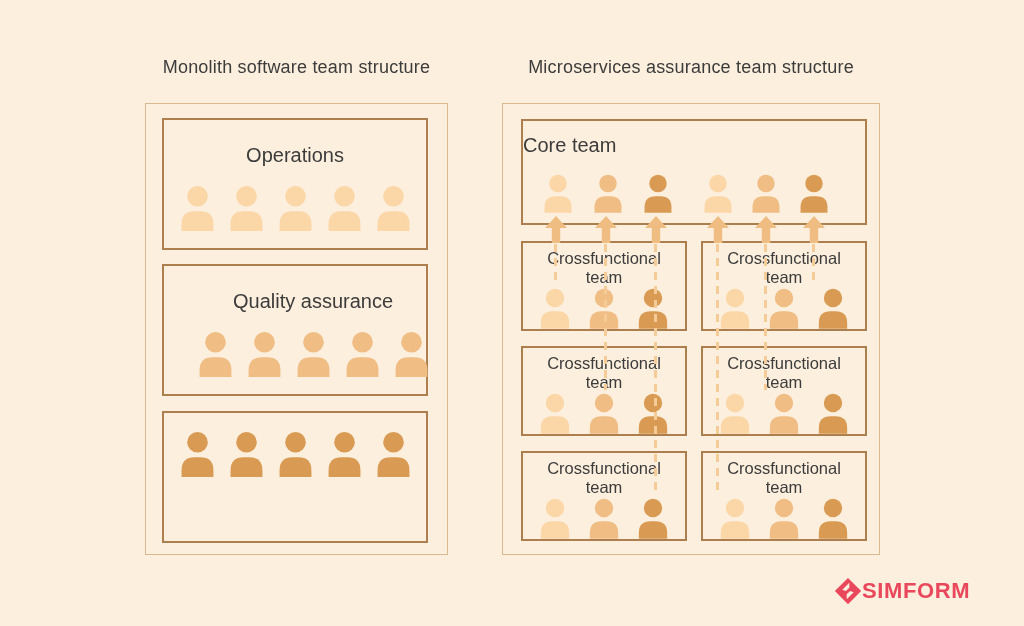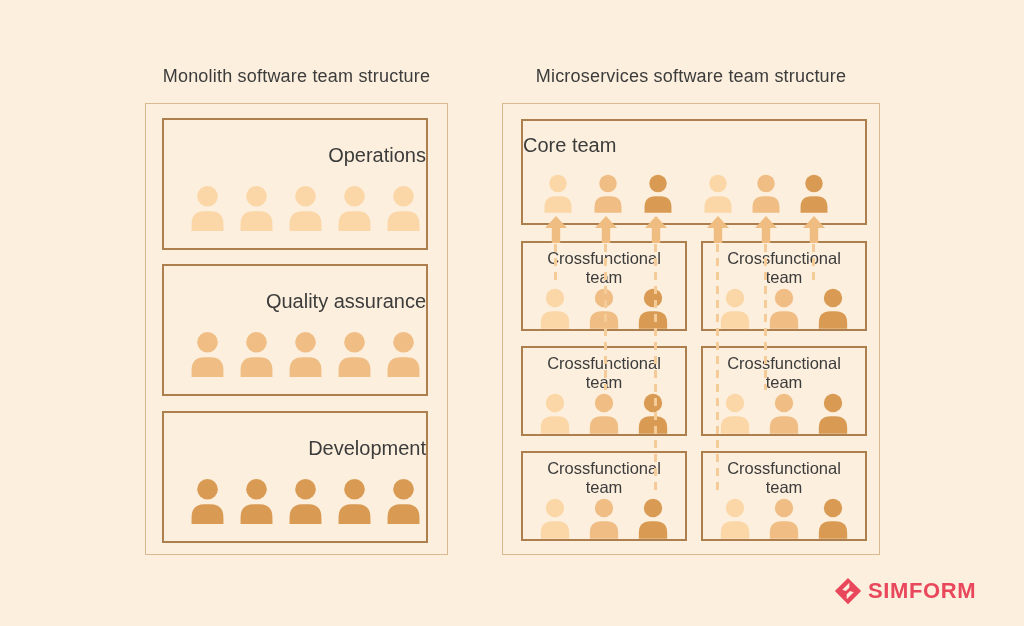--- a/index.html
+++ b/index.html
@@ -13,31 +13,31 @@
     --arrow:#EFBC81;
     --dashc:#F5CB97;
     --brand:#E9485C;
   }
   html,body{margin:0;padding:0;background:var(--bg);}
   .canvas{
     position:relative;width:1024px;height:626px;background:var(--bg);
     font-family:"Liberation Sans","DejaVu Sans",sans-serif;color:var(--text);
     overflow:hidden;
   }
-  .col-title{position:absolute;top:66px;text-align:center;font-size:18px;font-weight:500;letter-spacing:.2px;color:var(--text);}
+  .col-title{position:absolute;top:57px;text-align:center;font-size:18px;font-weight:500;letter-spacing:.2px;color:var(--text);}
   #title-left{left:145px;width:303px;}
   #title-right{left:502px;width:378px;}
 
   .outer{position:absolute;border:1.5px solid var(--outer);box-sizing:border-box;}
   #outer-left{left:145px;top:103px;width:303px;height:452px;}
   #outer-right{left:502px;top:103px;width:378px;height:452px;}
 
   .team-box{
     position:absolute;left:162px;width:266px;height:132px;border:2px solid var(--inner);
-    box-sizing:border-box;display:flex;flex-direction:column;align-items:flex-end;
+    box-sizing:border-box;display:flex;flex-direction:column;align-items:center;
   }
   #team-operations{top:118px;}
   #team-qa{top:264px;padding-left:36px;}
   #team-development{top:411px;}
   .team-label{margin-top:24px;font-size:20px;font-weight:500;color:var(--text);}
   .team-icons{display:flex;gap:4px;margin-top:17px;}
 
   .core-box{
     position:absolute;left:521px;top:119px;width:346px;height:106px;
     border:2px solid var(--inner);box-sizing:border-box;
@@ -73,30 +73,30 @@
   #dash-2{left:604px;height:146px;}
   #dash-3{left:654px;height:250px;}
   #dash-4{left:716px;height:250px;}
   #dash-5{left:764px;height:146px;}
   #dash-6{left:812px;height:40px;}
 
   .arrow{position:absolute;top:215px;width:24px;height:28px;color:var(--arrow);z-index:3;fill:currentColor;}
   #arrow-1{left:544px;} #arrow-2{left:594px;} #arrow-3{left:644px;}
   #arrow-4{left:706px;} #arrow-5{left:754px;} #arrow-6{left:802px;}
 
-  .logo{position:absolute;top:577px;left:834px;display:flex;align-items:center;gap:6px;}
+  .logo{position:absolute;top:577px;left:834px;display:flex;align-items:center;gap:0;}
   .logo-text{font-size:22px;font-weight:700;letter-spacing:.6px;color:var(--brand);}
 </style>
 </head>
 <body>
 
 <div class="canvas">
 
   <div class="col-title" id="title-left">Monolith software team structure</div>
-  <div class="col-title" id="title-right">Microservices software team structure</div>
+  <div class="col-title" id="title-right">Microservices assurance team structure</div>
 
   <div class="outer" id="outer-left"></div>
   <div class="outer" id="outer-right"></div>
 
   <div class="team-box" id="team-operations">
     <div class="team-label">Operations</div>
     <div class="team-icons">
       <svg class="p p-lg shade-light" viewBox="0 0 48 50">
           <circle cx="24" cy="13" r="11"></circle>
           <path d="M7 50 V43 Q7 29 21 29 H27 Q41 29 41 43 V50 Z"></path>
@@ -140,21 +140,20 @@
           <path d="M7 50 V43 Q7 29 21 29 H27 Q41 29 41 43 V50 Z"></path>
         </svg>
       <svg class="p p-lg shade-medium" viewBox="0 0 48 50">
           <circle cx="24" cy="13" r="11"></circle>
           <path d="M7 50 V43 Q7 29 21 29 H27 Q41 29 41 43 V50 Z"></path>
         </svg>
     </div>
   </div>
 
   <div class="team-box" id="team-development">
-    <div class="team-label">Development</div>
     <div class="team-icons">
       <svg class="p p-lg shade-dark" viewBox="0 0 48 50">
           <circle cx="24" cy="13" r="11"></circle>
           <path d="M7 50 V43 Q7 29 21 29 H27 Q41 29 41 43 V50 Z"></path>
         </svg>
       <svg class="p p-lg shade-dark" viewBox="0 0 48 50">
           <circle cx="24" cy="13" r="11"></circle>
           <path d="M7 50 V43 Q7 29 21 29 H27 Q41 29 41 43 V50 Z"></path>
         </svg>
       <svg class="p p-lg shade-dark" viewBox="0 0 48 50">

